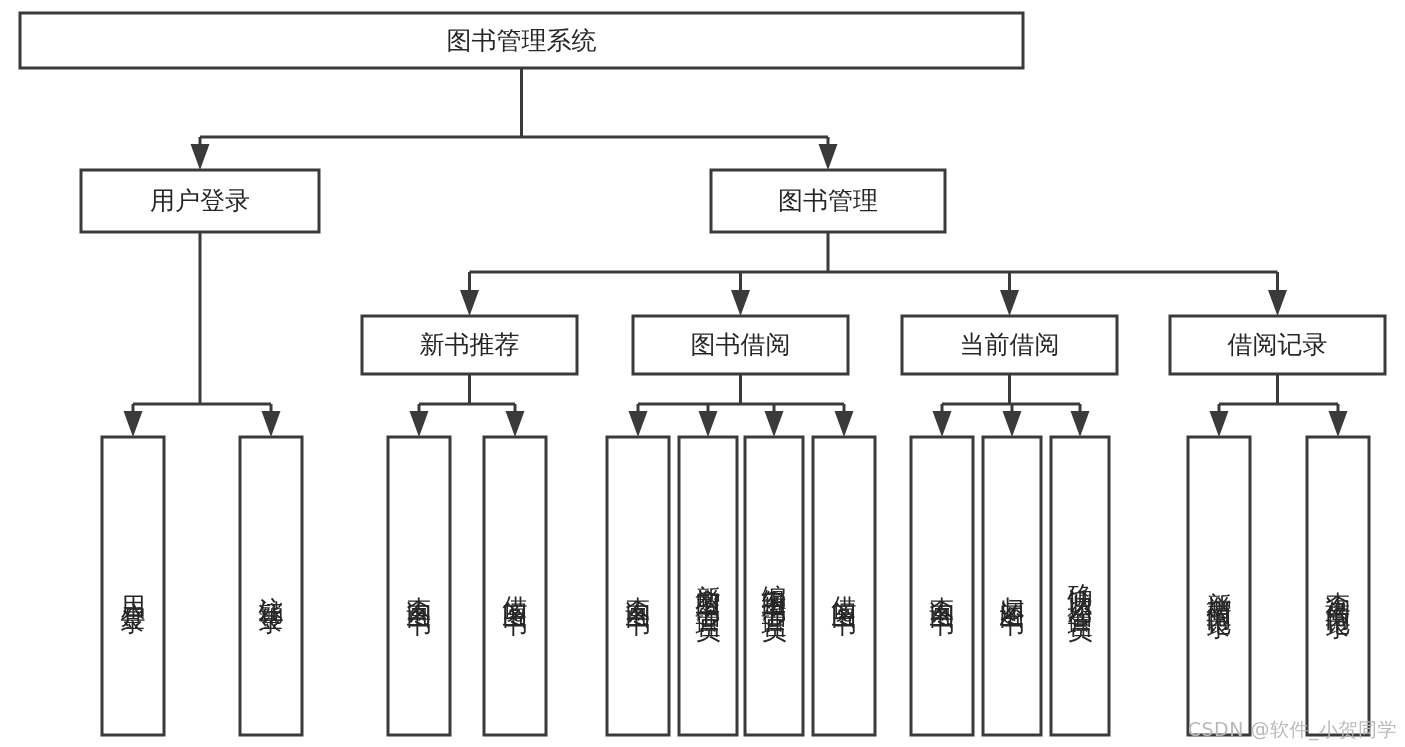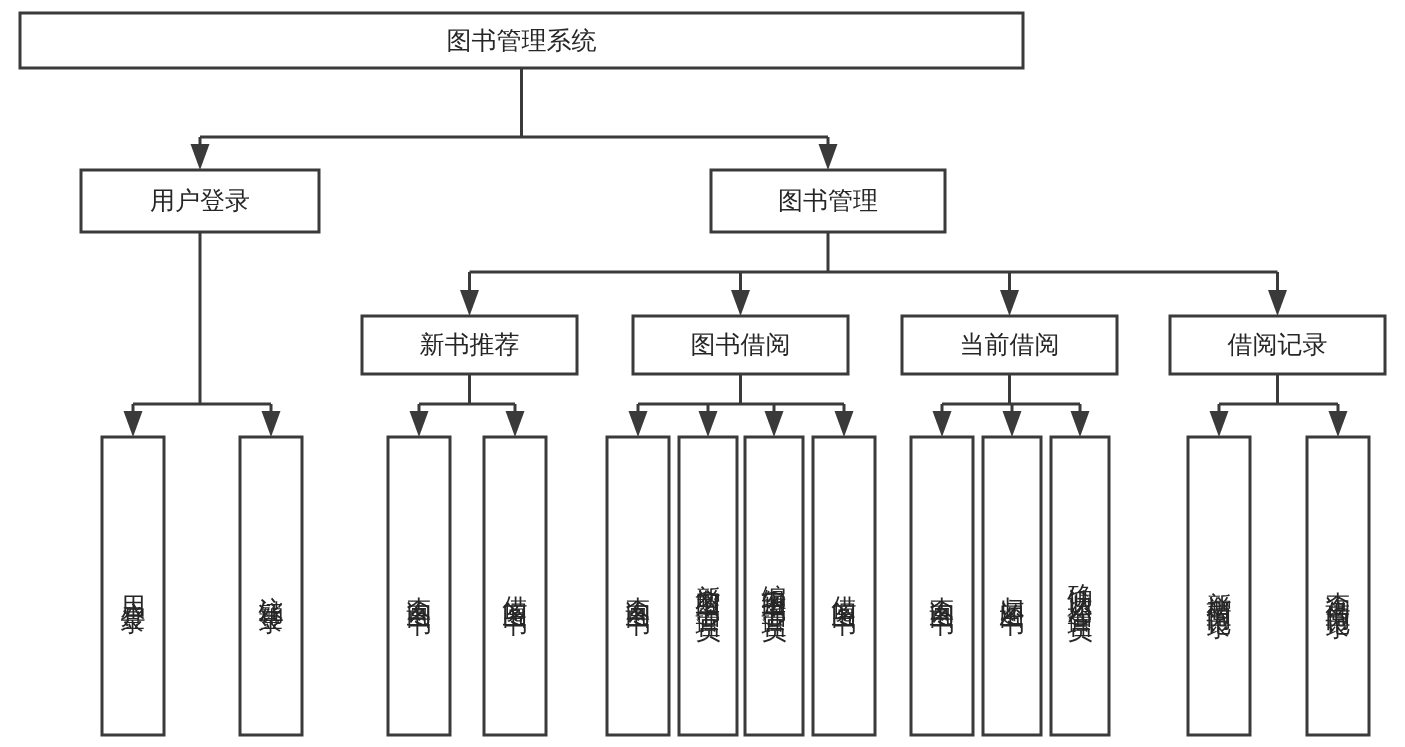--- a/index.html
+++ b/index.html
@@ -211,14 +211,15 @@
         <span class="leaf-label">确认归还（管理员）</span>
       </div>
       <div class="leaf-label-wrap" style="left: 1188px; top: 437px; width: 62px; height: 298px;">
         <span class="leaf-label">新增借阅记录</span>
       </div>
       <div class="leaf-label-wrap" style="left: 1307px; top: 437px; width: 62px; height: 298px;">
         <span class="leaf-label">查询借阅记录</span>
       </div>
     </div>
 
+  <div class="watermark">CSDN @软件_小贺同学</div>
 
 </div>
 
 </body></html>

